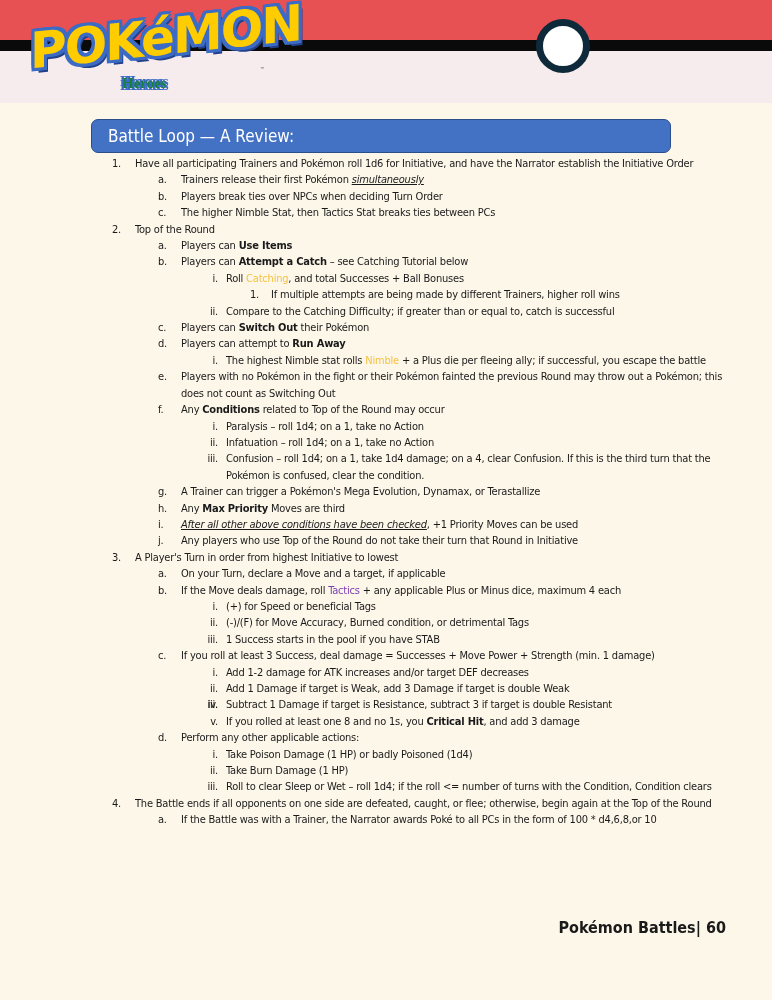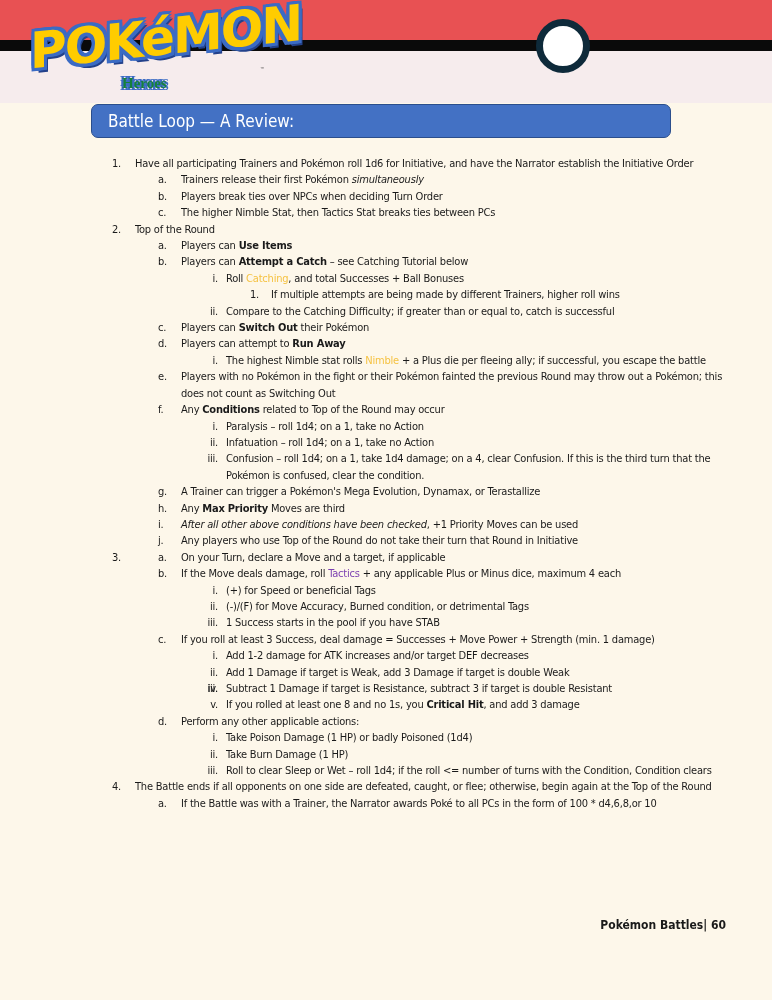--- a/index.html
+++ b/index.html
@@ -31,21 +31,21 @@
   .logo-sub {
     position: absolute; left: 92px; top: 62px; height: 30px;
     font-family: Liberation Serif, serif; font-weight: bold; font-size: 15px;
     color: #15803d;
     text-shadow: -2px -2px 0 #3b6bc4, 2px -2px 0 #3b6bc4, -2px 2px 0 #3b6bc4, 2px 2px 0 #3b6bc4;
     line-height: 30px;
   }
   .tm { position: absolute; left: 230px; top: 60px; font-size: 5px; color: #333; }
 
   .section-title {
-    position: absolute; left: 91px; top: 104px; width: 580px; height: 34px;
+    position: absolute; left: 91px; top: 119px; width: 580px; height: 34px;
     background: #4371c4; border: 1px solid #2b4e8c; border-radius: 7px;
     box-sizing: border-box;
     color: #ffffff; font-size: 17px; line-height: 32px; padding-left: 16px;
     font-family: "DejaVu Sans Condensed", "Liberation Sans Narrow", "DejaVu Sans", sans-serif;
   }
 
   .content {
     position: absolute; left: 112px; top: 156px; width: 620px;
     font-size: 11px; line-height: 16.4px;
     font-family: "DejaVu Sans Condensed", "Liberation Sans Narrow", "DejaVu Sans", sans-serif;
@@ -55,27 +55,27 @@
   .lvl1 { padding-left: 23px; }
   .lvl2 { padding-left: 69px; }
   .lvl3 { padding-left: 114px; }
   .lvl4 { padding-left: 159px; }
   .marker { position: absolute; top: 0; text-align: right; }
   .lvl1 .marker { left: 0; width: 10px; text-align: left; }
   .lvl2 .marker { left: 46px; width: 12px; text-align: left; }
   .lvl3 .marker { left: 80px; width: 26px; }
   .lvl4 .marker { left: 137px; width: 10px; }
   .b { font-weight: bold; }
-  .i { font-style: italic; }
+  .i { font-style: italic; text-decoration: underline; }
   .yellow { color: #f5c242; text-align: center; }
   .purple { color: #7a3fb0; }
 
   .footer {
     position: absolute; right: 46px; top: 918px;
-    font-size: 12px; font-weight: bold;
+    font-size: 16px; font-weight: bold;
     font-family: "DejaVu Sans Condensed", "Liberation Sans Narrow", "DejaVu Sans", sans-serif;
   }
 </style>
 </head>
 <body>
 
 <div class="header">
   <div class="hdr-red"></div>
   <div class="hdr-black"></div>
   <div class="hdr-white"></div>
@@ -176,20 +176,21 @@
     <span class="marker">i.</span>
     <span class="i">After all other above conditions have been checked</span><span>, +1 Priority Moves can be used</span>
   </div>
   <div class="row lvl2">
     <span class="marker">j.</span>
     <span>Any players who use Top of the Round do not take their turn that Round in Initiative</span>
   </div>
 
   <div class="row lvl1">
     <span class="marker">3.</span>
+    <span>A Player's Turn in order from highest Initiative to lowest</span>
   </div>
   <div class="row lvl2">
     <span class="marker">a.</span>
     <span>On your Turn, declare a Move and a target, if applicable</span>
   </div>
   <div class="row lvl2">
     <span class="marker">b.</span>
     <span>If the Move deals damage, roll </span><span class="purple">Tactics</span><span> + any applicable Plus or Minus dice, maximum 4 each</span>
   </div>
   <div class="row lvl3">

